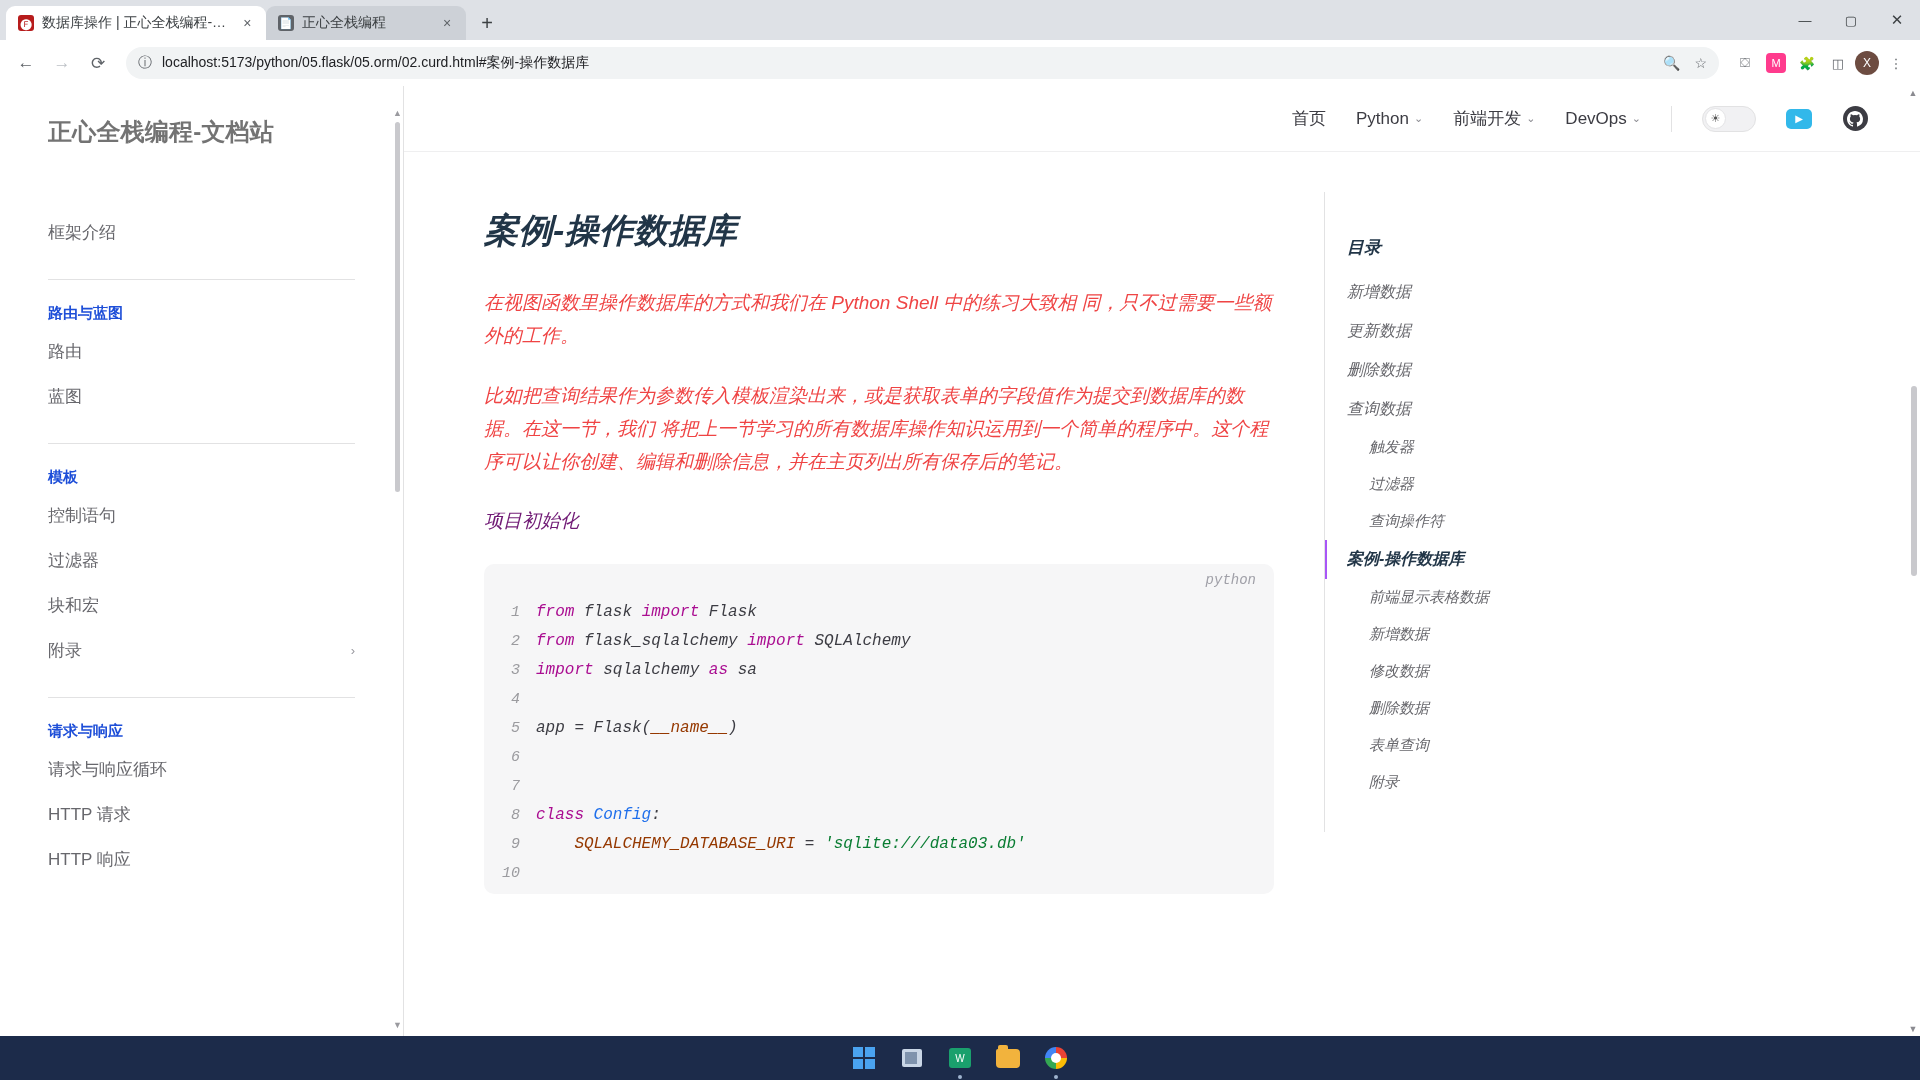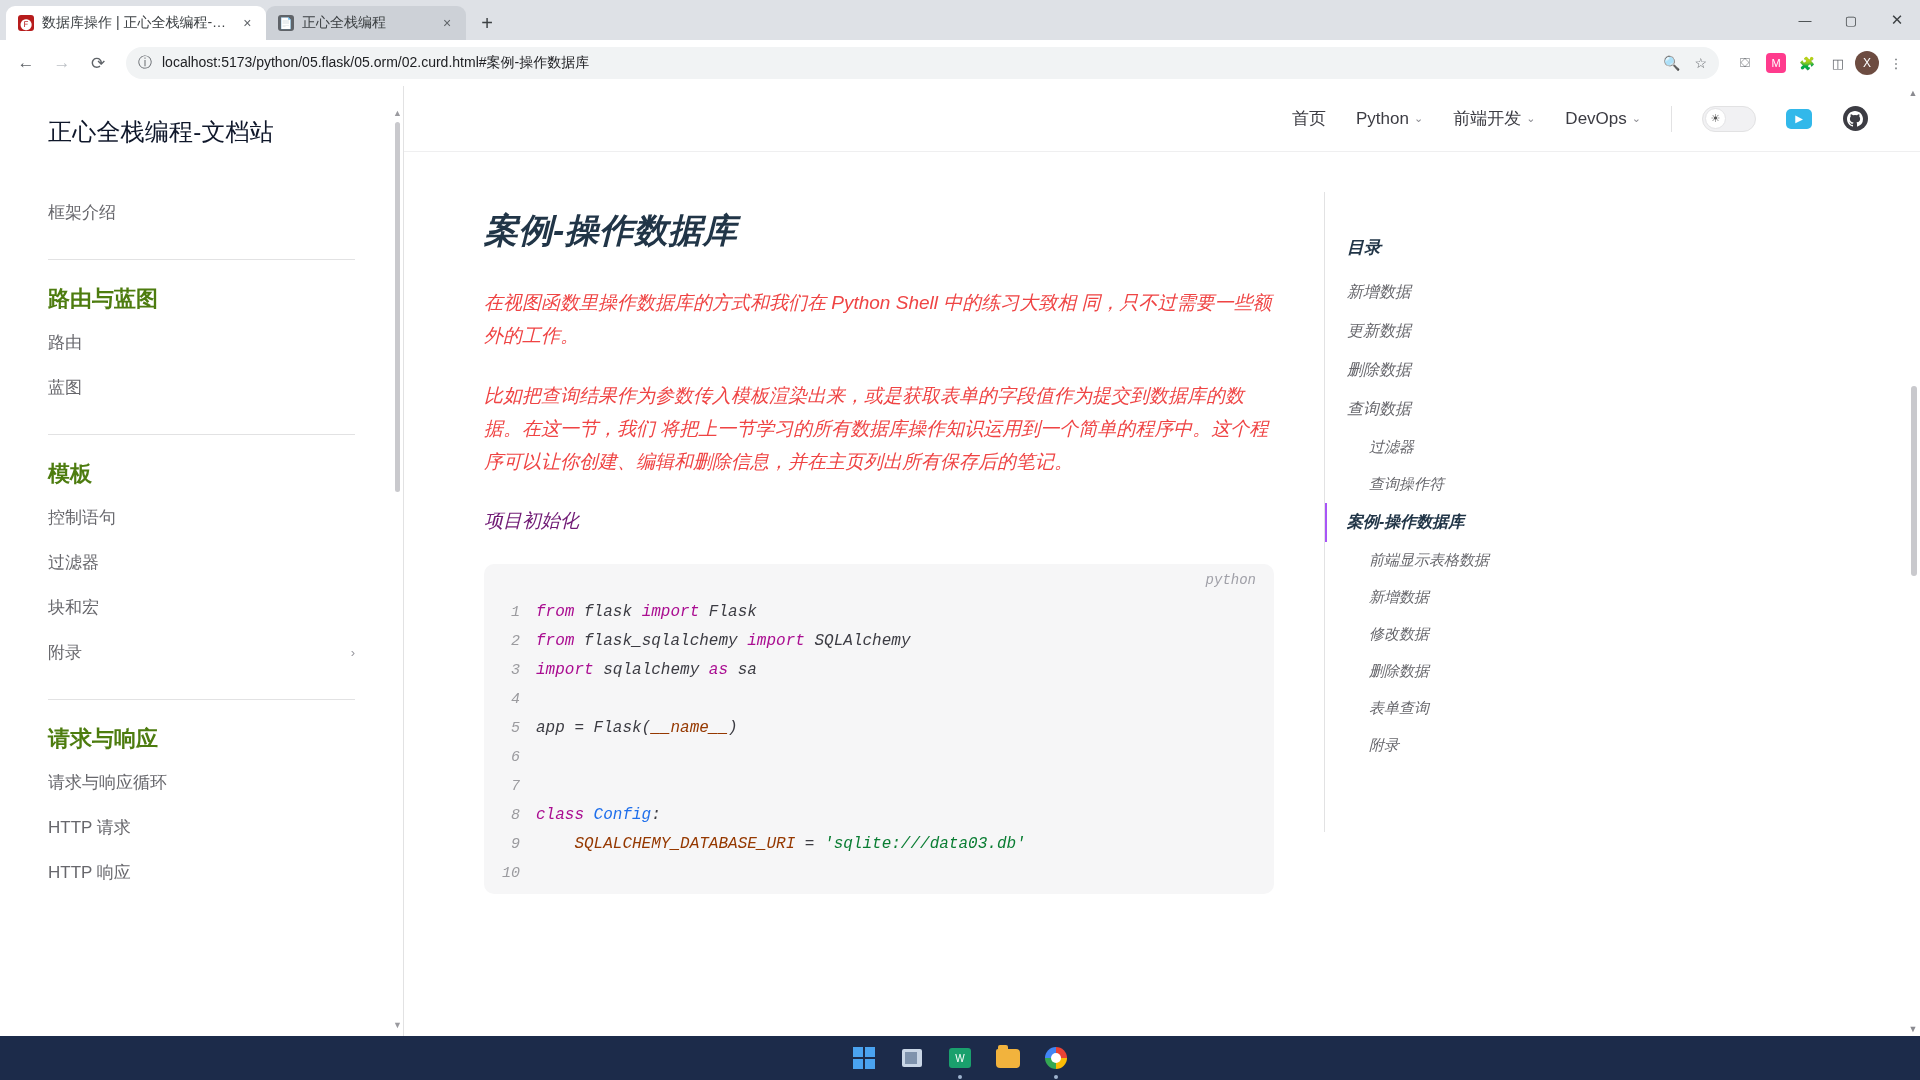--- a/index.html
+++ b/index.html
@@ -118,32 +118,32 @@
   
   .docs-sidebar {
     width: 404px;
     flex: 0 0 404px;
     padding: 30px 0 0 0;
     border-right: 1px solid #e2e2e3;
     position: relative;
     background: #fff;
   }
   .brand {
-    font-size: 24px; font-weight: normal; color: #0f172a;
-    padding: 0 0 0 48px; margin-bottom: 42px;
+    font-size: 24px; font-weight: bold; color: #737373;
+    padding: 0 0 0 48px; margin-bottom: 62px;
     letter-spacing: .2px;
   }
   .sb-list { padding: 0 48px 0 48px; }
   .sb-link {
     font-size: 17px; color: #67676c;
     padding: 11px 0;
     display: flex; align-items: center; justify-content: space-between;
   }
   .sb-group-title {
-    font-size: 22px; font-weight: bold; color: #4d7c0f;
+    font-size: 15px; font-weight: bold; color: #1d4ed8;
     padding: 10px 0 6px 0;
   }
   .sb-sep { height: 1px; background: #e2e2e3; margin: 24px 0 14px 0; }
   .chev { color: #98989f; font-size: 13px; }
   .sb-scroll {
     position: absolute; right: 3px; top: 36px;
     width: 5px; height: 370px; border-radius: 3px; background: #c9c9cd;
   }
   .sb-scroll-arrow {
     position: absolute; right: 0; width: 11px; text-align: center;
@@ -490,20 +490,21 @@
           </div>
         </article>
 
         <aside class="outline">
           <div class="outline-title">目录</div>
           <div id="toc-items">
               <div class="ol-item">新增数据</div>
               <div class="ol-item">更新数据</div>
               <div class="ol-item">删除数据</div>
               <div class="ol-item">查询数据</div>
+              <div class="ol-item lvl2">触发器</div>
               <div class="ol-item lvl2">过滤器</div>
               <div class="ol-item lvl2">查询操作符</div>
               <div class="ol-item active">案例-操作数据库</div>
               <div class="ol-item lvl2">前端显示表格数据</div>
               <div class="ol-item lvl2">新增数据</div>
               <div class="ol-item lvl2">修改数据</div>
               <div class="ol-item lvl2">删除数据</div>
               <div class="ol-item lvl2">表单查询</div>
               <div class="ol-item lvl2">附录</div>
             </div>

